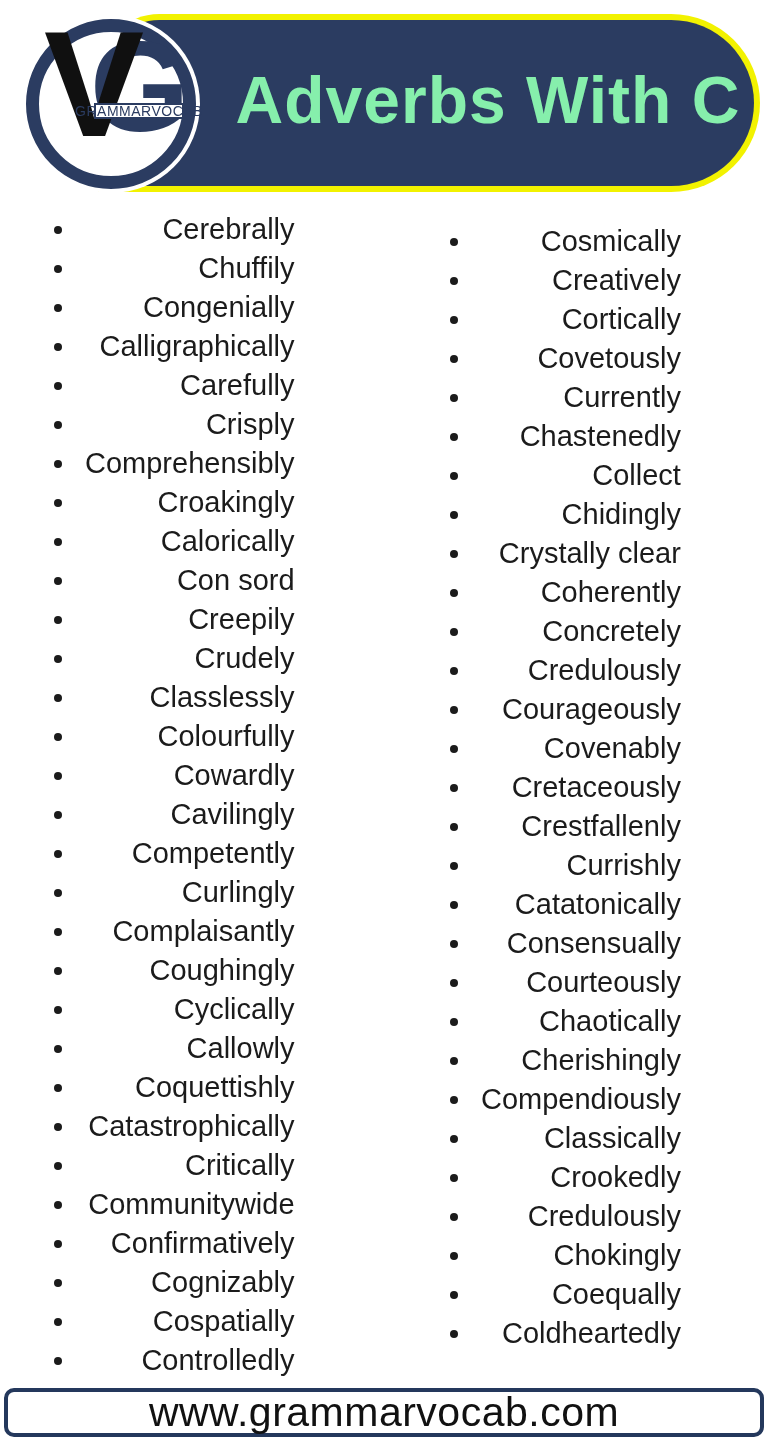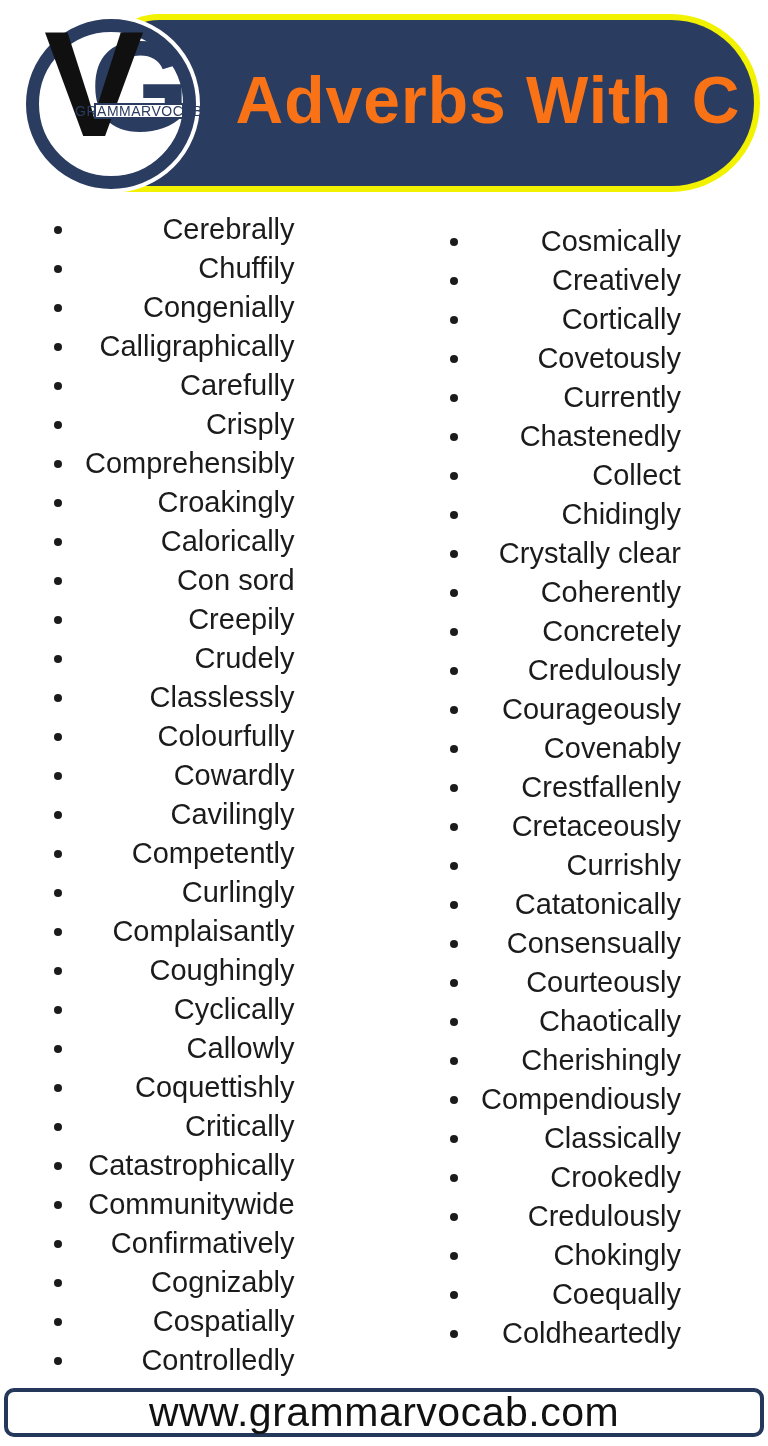--- a/index.html
+++ b/index.html
@@ -23,21 +23,21 @@
     position: absolute;
     inset: 6px;
     background: #2b3c61;
     border-radius: 56px 84px 84px 0;
     display: flex;
     align-items: center;
     justify-content: center;
     padding-left: 118px;
   }
   .banner-title {
-    color: #f97316;
+    color: #86efac;
     font-size: 66px;
     font-weight: bold;
     letter-spacing: 1px;
     transform: translateY(-3px);
     white-space: nowrap;
   }
 
   
   .logo {
     position: absolute;
@@ -266,30 +266,30 @@
       <span>Callowly</span>
     </li>
 
     <li>
       <span class="dot"></span>
       <span>Coquettishly</span>
     </li>
 
     <li>
       <span class="dot"></span>
+      <span>Catastrophically</span>
+    </li>
+
+    <li>
+      <span class="dot"></span>
       <span>Critically</span>
     </li>
 
     <li>
       <span class="dot"></span>
-      <span>Catastrophically</span>
-    </li>
-
-    <li>
-      <span class="dot"></span>
       <span>Communitywide</span>
     </li>
 
     <li>
       <span class="dot"></span>
       <span>Confirmatively</span>
     </li>
 
     <li>
       <span class="dot"></span>
@@ -375,26 +375,26 @@
       <span>Courageously</span>
     </li>
 
     <li>
       <span class="dot"></span>
       <span>Covenably</span>
     </li>
 
     <li>
       <span class="dot"></span>
+      <span>Cretaceously</span>
+    </li>
+
+    <li>
+      <span class="dot"></span>
       <span>Crestfallenly</span>
-    </li>
-
-    <li>
-      <span class="dot"></span>
-      <span>Cretaceously</span>
     </li>
 
     <li>
       <span class="dot"></span>
       <span>Currishly</span>
     </li>
 
     <li>
       <span class="dot"></span>
       <span>Catatonically</span>

